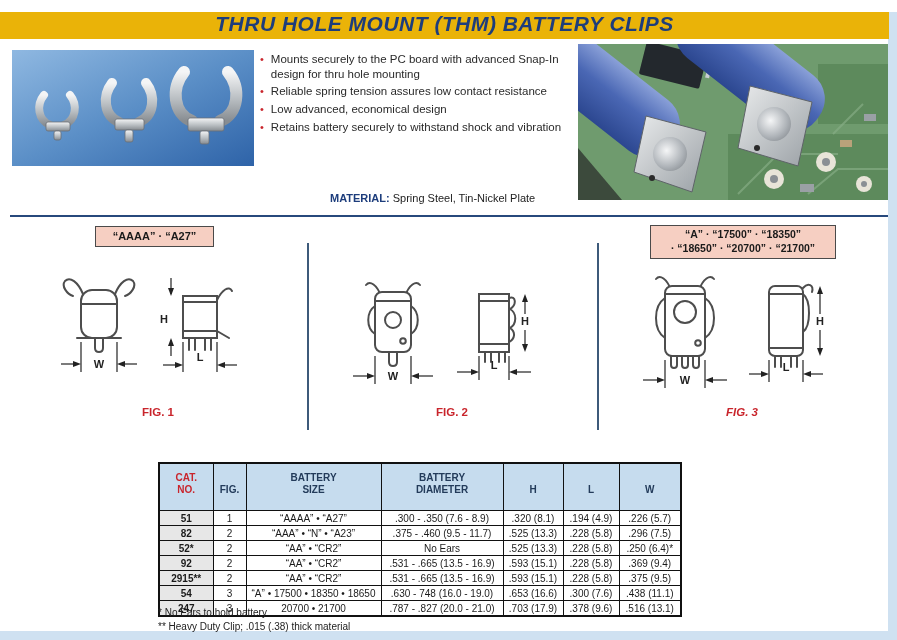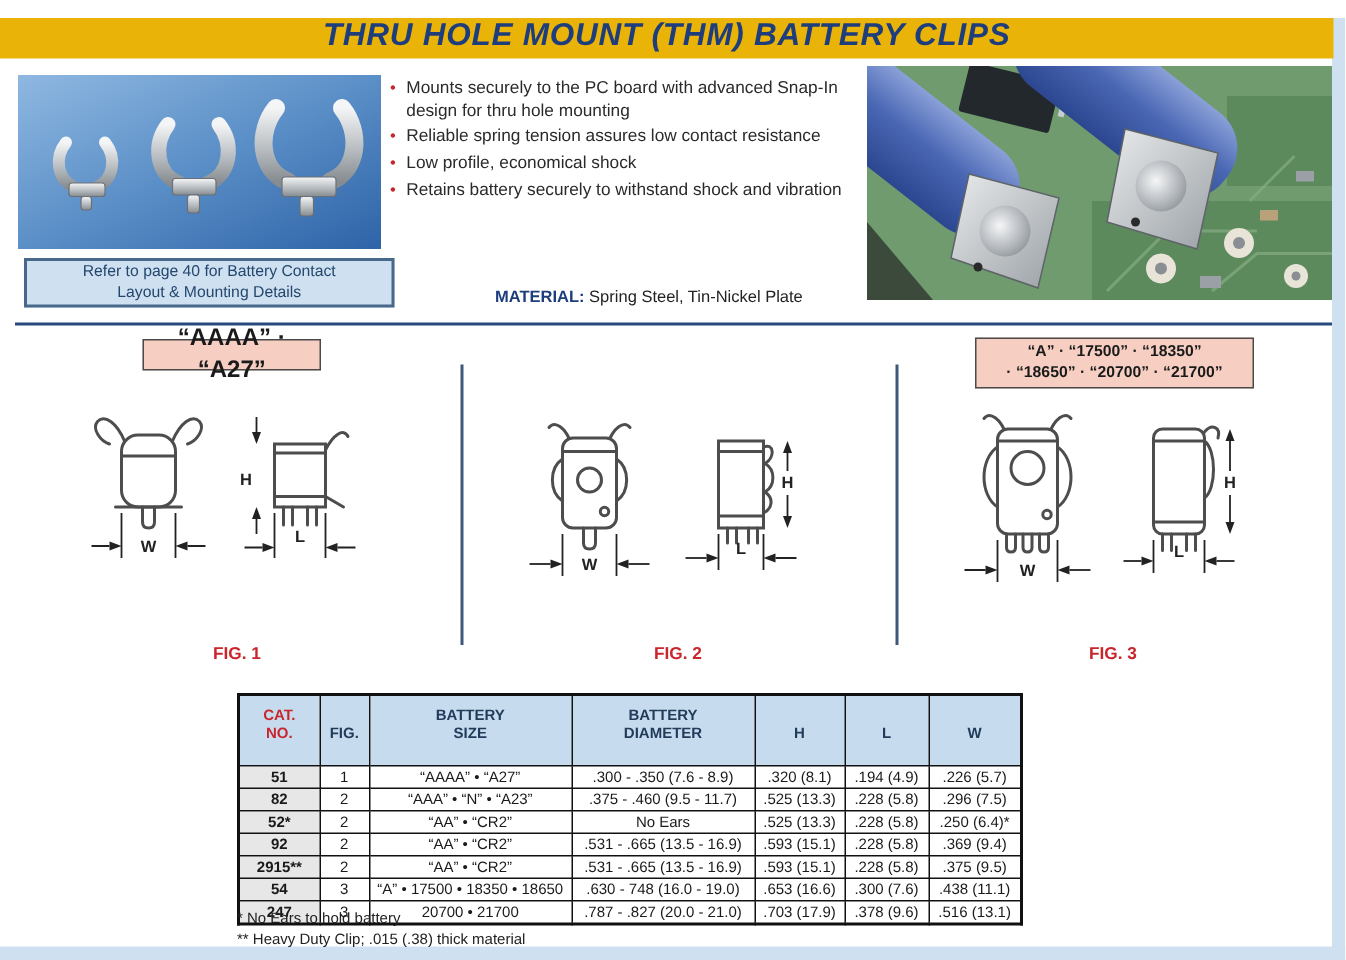--- a/index.html
+++ b/index.html
@@ -20,28 +20,28 @@
             border:2px solid #48688c;display:flex;flex-direction:column;align-items:center;justify-content:center;
             font-size:10.5px;color:#24476e;line-height:1.25;}
   #material{position:absolute;left:330px;top:192px;font-size:11px;color:#222;}
   #material b{color:#1d3d7c;text-align:center;}
   #rule{position:absolute;left:10px;top:215px;width:878px;height:2px;background:#27497c;}
   .vdiv{position:absolute;top:243px;width:2px;height:187px;background:#3d5a7a;}
   #vdiv1{left:307px;} #vdiv2{left:597px;}
   .size-box{position:absolute;background:#f6cfc2;border:1.5px solid #4a4a4a;color:#1a1a1a;
             font-weight:bold;display:flex;flex-direction:column;align-items:center;justify-content:center;
             text-align:center;line-height:1.3;}
-  #size-box-1{left:95px;top:226px;width:117px;height:19px;font-size:16px;}
+  #size-box-1{left:95px;top:226px;width:117px;height:19px;font-size:11px;}
   #size-box-2{left:368px;top:226px;width:176px;height:19px;font-size:10.5px;}
   #size-box-3{left:650px;top:225px;width:184px;height:32px;font-size:10.5px;}
   .figsvg{position:absolute;top:268px;width:230px;height:138px;}
   #fig1-svg{left:43px;} #fig2-svg{left:337px;} #fig3-svg{left:627px;}
   .figlab{position:absolute;top:406px;width:230px;text-align:center;color:#c9252c;
-          font-weight:bold;font-size:11.5px;margin-top:24px;}
-  #fig1-lab{left:43px;} #fig2-lab{left:337px;} #fig3-lab{left:627px;}
+          font-weight:bold;font-size:11.5px;}
+  #fig1-lab{left:43px;} #fig2-lab{left:337px;} #fig3-lab{left:627px;font-style:italic;}
   #spec-table{position:absolute;left:158px;top:462px;border-collapse:collapse;table-layout:fixed;
               border:2px solid #111;font-size:10px;}
   #spec-table th,#spec-table td{border:1px solid #111;text-align:center;padding:0 2px;overflow:hidden;white-space:nowrap;}
   #spec-table th{background:#c6dcee;color:#233b5a;font-size:10px;height:32px;vertical-align:bottom;padding-bottom:14px;}
   #spec-table th .hl{display:block;line-height:1.2;}
   #spec-table th.red,.c-cat{color:#c9252c;font-weight:bold;}
   #spec-table td{height:14px;background:#fff;color:#1a1a1a;}
   #spec-table td.c-cat{background:#e7e7e7;}
   #footnotes{position:absolute;left:158px;top:606px;font-size:10px;color:#222;line-height:1.35;}
   svg text{font-family:"Liberation Sans",sans-serif;}
@@ -96,21 +96,21 @@
     <div class="li">
       <span class="blt">•</span>
       <span>Mounts securely to the PC board with advanced Snap-In design for thru hole mounting</span>
     </div>
     <div class="li">
       <span class="blt">•</span>
       <span>Reliable spring tension assures low contact resistance</span>
     </div>
     <div class="li">
       <span class="blt">•</span>
-      <span>Low profile, economical shock</span>
+      <span>Low advanced, economical design</span>
     </div>
     <div class="li">
       <span class="blt">•</span>
       <span>Retains battery securely to withstand shock and vibration</span>
     </div>
   </div>
 
   <svg id="photo-right" viewBox="0 0 310 156" preserveAspectRatio="none">
     <defs>
       <linearGradient id="bat" x1="0" y1="0" x2="0" y2="1">
@@ -164,24 +164,20 @@
     <circle cx="74" cy="134" r="3" fill="#2a2a2a"></circle>
     <g transform="translate(125,-55) rotate(38)">
       <rect x="0" y="0" width="170" height="64" rx="30" fill="url(#bat)"></rect>
     </g>
     <polygon points="172,42 234,58 220,122 160,104" fill="url(#face)" stroke="#5e6368" stroke-width="1"></polygon>
     <circle cx="196" cy="80" r="17" fill="url(#dome)"></circle>
     <circle cx="179" cy="104" r="3" fill="#2a2a2a"></circle>
     <polygon points="0,104 44,156 0,156" fill="#3c4a3c"></polygon>
   </svg>
 
-  <div id="note-box">
-    <span>Refer to page 40 for Battery Contact</span>
-    <span>Layout &amp; Mounting Details</span>
-  </div>
 
   <div id="material">
     <b>MATERIAL:</b><span> Spring Steel, Tin-Nickel Plate</span>
   </div>
 
   <div id="rule"></div>
   <div id="vdiv1" class="vdiv"></div>
   <div id="vdiv2" class="vdiv"></div>
 
   <div id="size-box-1" class="size-box">

